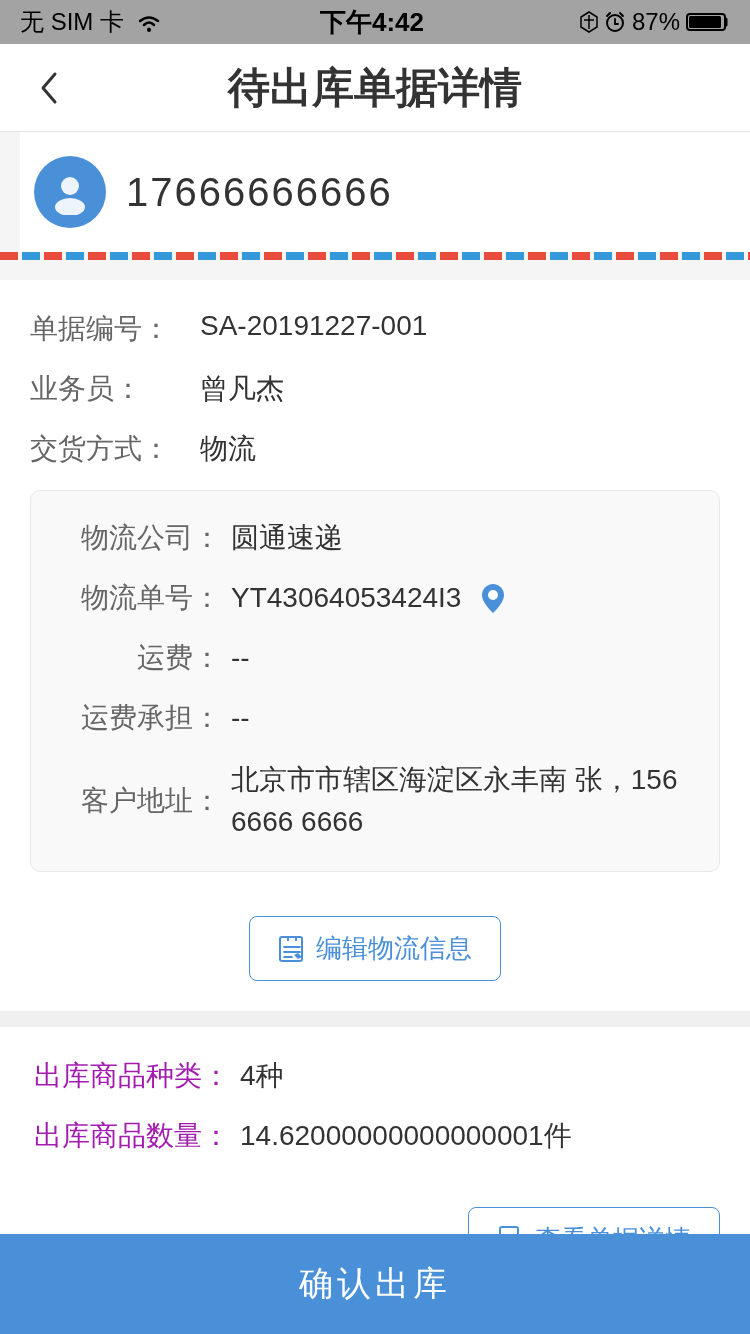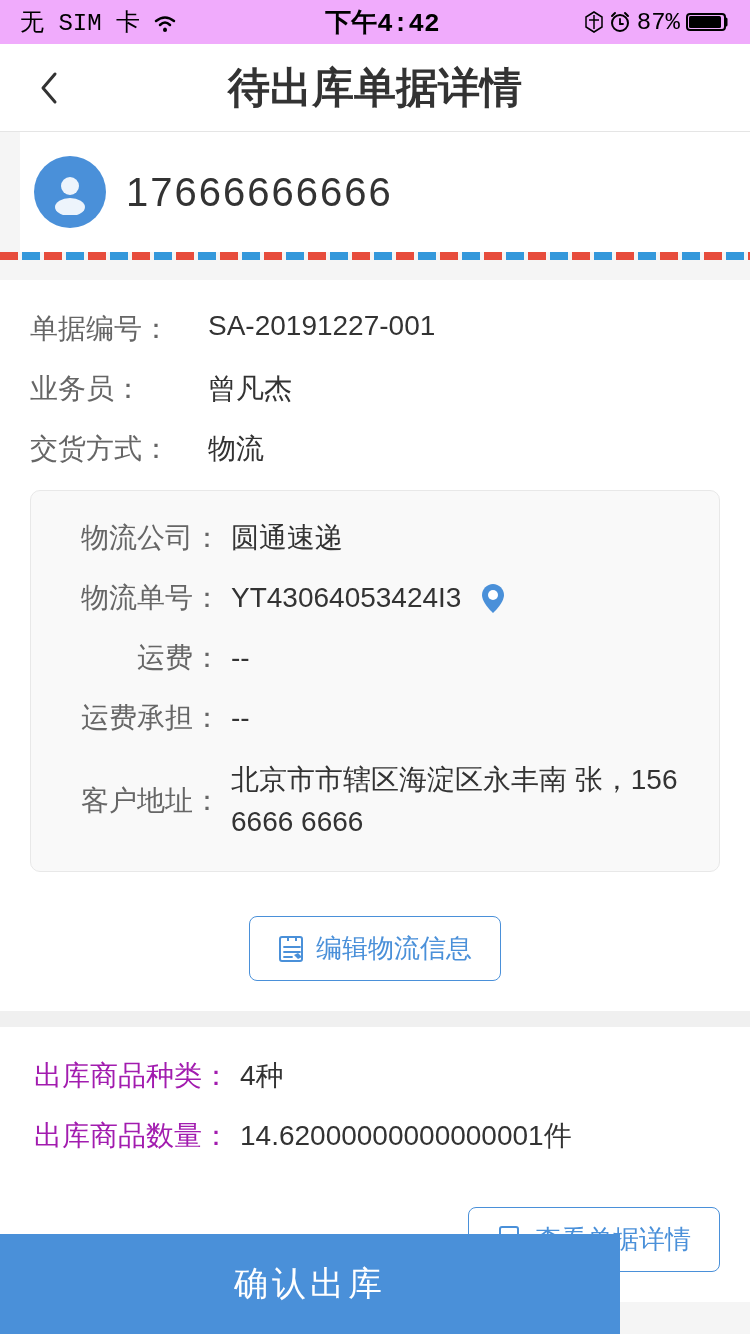--- a/index.html
+++ b/index.html
@@ -11,28 +11,27 @@
       font-family: -apple-system, 'PingFang SC', 'Helvetica Neue', Arial, sans-serif;
       font-size: 28px;
       color: #333;
       position: relative;
     }
 
     
     .status-bar {
       width: 750px;
       height: 44px;
-      background: #f0abfc;
+      background: #a3a3a3;
       display: flex;
       align-items: center;
       justify-content: space-between;
       padding: 0 20px;
       font-size: 24px;
       color: #000;
-      font-family: Liberation Mono, monospace;
     }
     .status-left { display: flex; align-items: center; gap: 10px; }
     .status-center { font-weight: 600; font-size: 26px; }
     .status-right { display: flex; align-items: center; gap: 6px; font-size: 24px; text-align: center; }
 
     
     .nav-bar {
       width: 750px;
       height: 88px;
       background: #fff;
@@ -111,21 +110,21 @@
     .info-row:last-child { margin-bottom: 0; }
     .info-label {
       color: #666;
       min-width: 160px;
       text-align: left;
       flex-shrink: 0;
     }
     .info-value {
       color: #333;
       flex: 1;
-      margin-left: 18px;
+      margin-left: 10px;
     }
 
     
     .logistics-card {
       background: #f9f9f9;
       border: 1px solid #e8e8e8;
       border-radius: 10px;
       margin: 20px 0 0 0;
       padding: 28px 30px;
     }
@@ -216,21 +215,21 @@
       justify-content: flex-end;
       padding: 20px 30px 30px 30px;
       background: #fff;
     }
 
     
     .bottom-bar {
       position: fixed;
       bottom: 0;
       left: 0;
-      width: 620px;
+      width: 750px;
       height: 100px;
       background: #4a90d9;
       display: flex;
       align-items: center;
       justify-content: center;
     }
     .confirm-btn {
       color: #fff;
       font-size: 34px;
       font-weight: 500;

